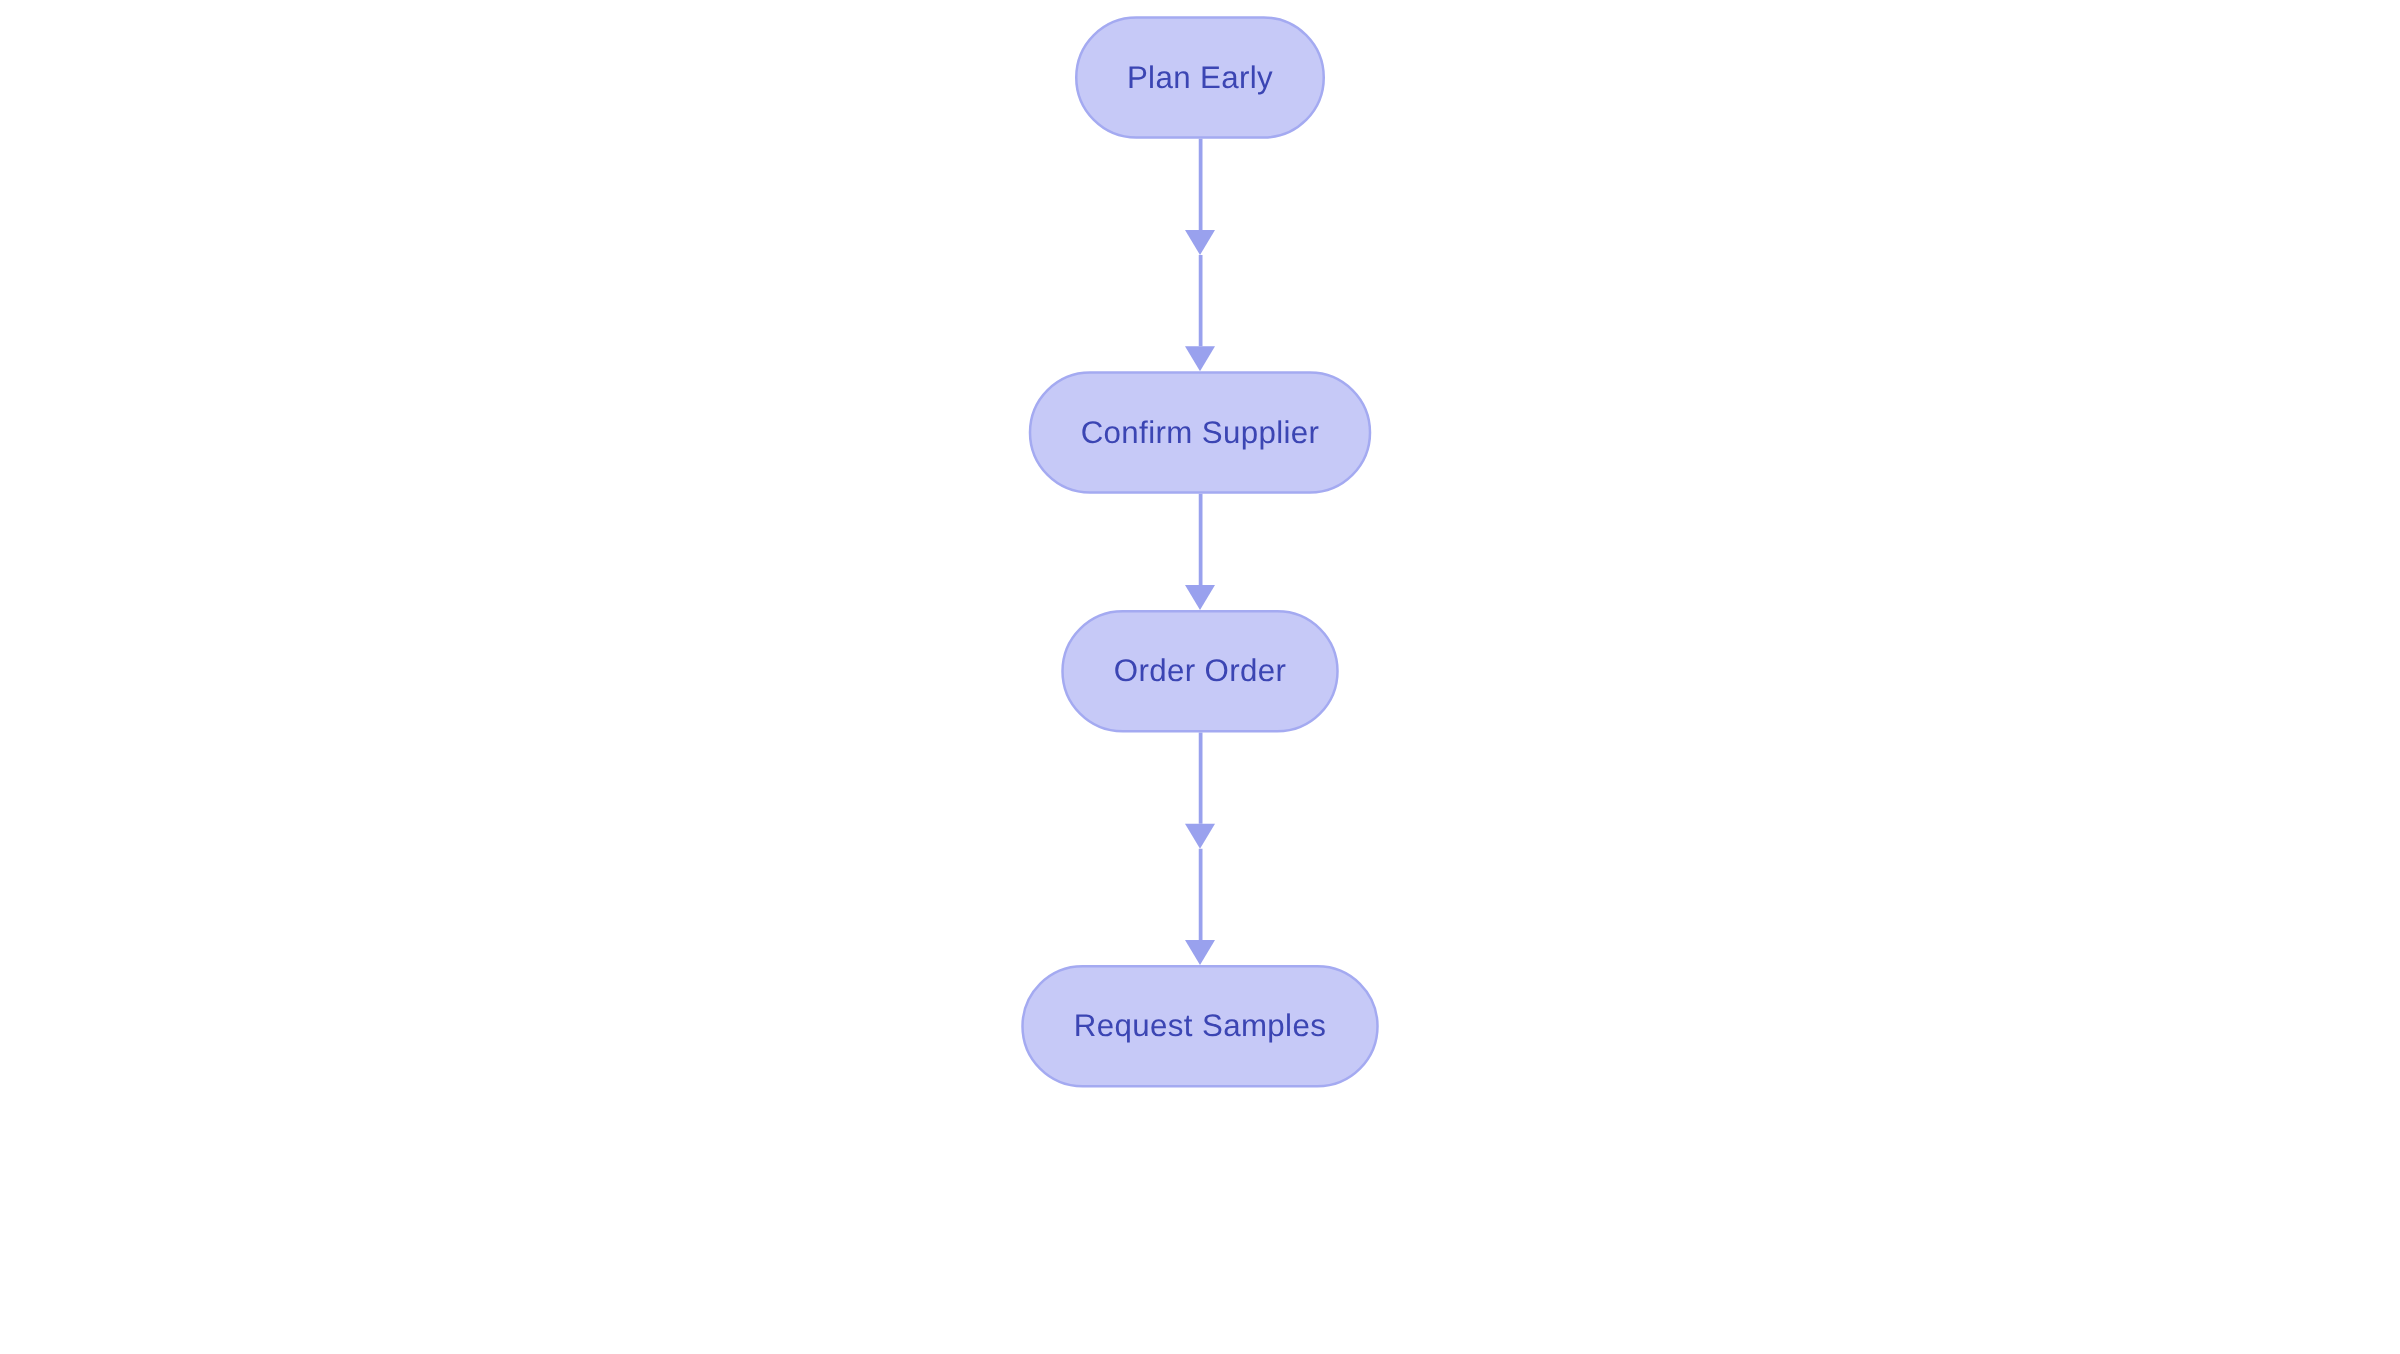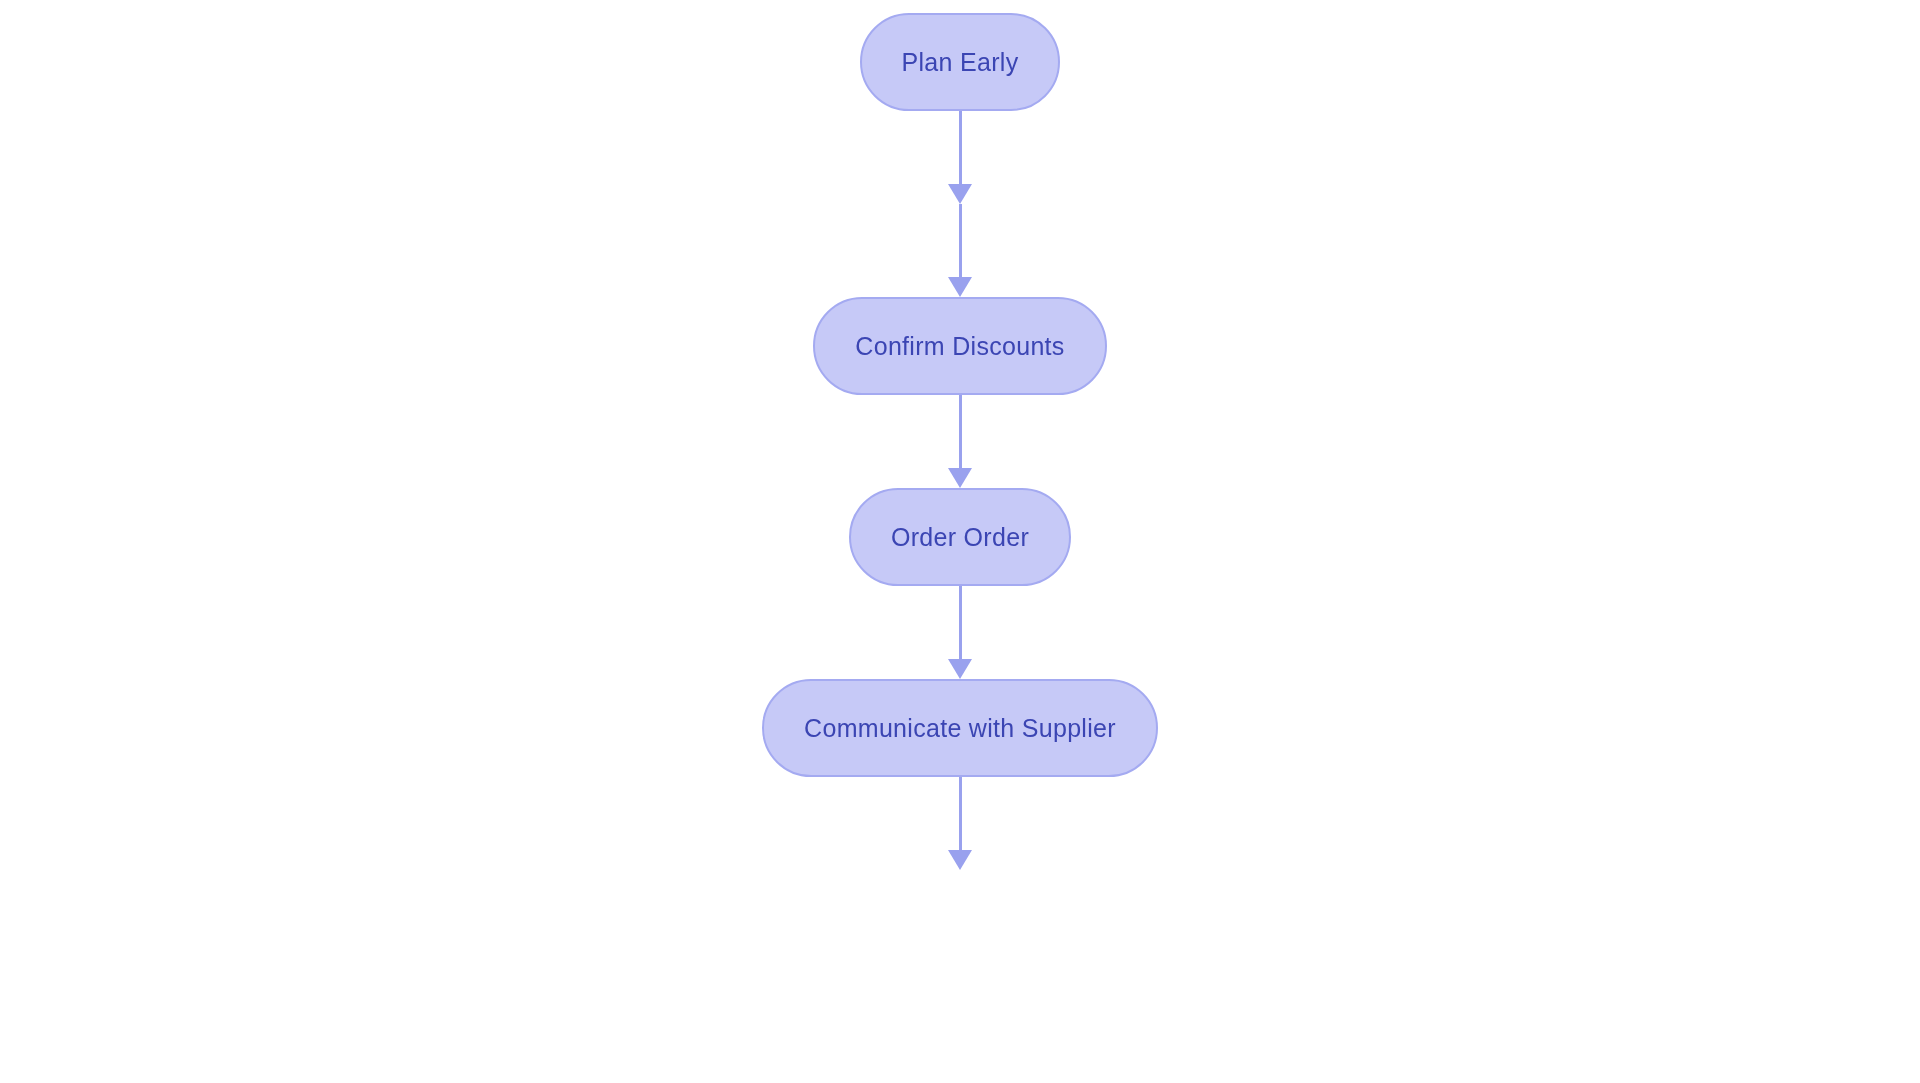--- a/index.html
+++ b/index.html
@@ -78,40 +78,40 @@
     <div class="arrow-head"></div>
   </div>
 
 
   <div class="arrow">
     <div class="arrow-line"></div>
     <div class="arrow-head"></div>
   </div>
 
   <div class="node">
-    <span class="node-label">Confirm Discounts</span>
+    <span class="node-label">Confirm Supplier</span>
   </div>
 
   <div class="arrow">
     <div class="arrow-line"></div>
     <div class="arrow-head"></div>
   </div>
 
   <div class="node">
     <span class="node-label">Order Order</span>
   </div>
 
   <div class="arrow">
     <div class="arrow-line"></div>
     <div class="arrow-head"></div>
   </div>
 
-  <div class="node">
-    <span class="node-label">Communicate with Supplier</span>
-  </div>
 
   <div class="arrow">
     <div class="arrow-line"></div>
     <div class="arrow-head"></div>
   </div>
 
+  <div class="node">
+    <span class="node-label">Request Samples</span>
+  </div>
 
 </div>
 
 </body></html>

